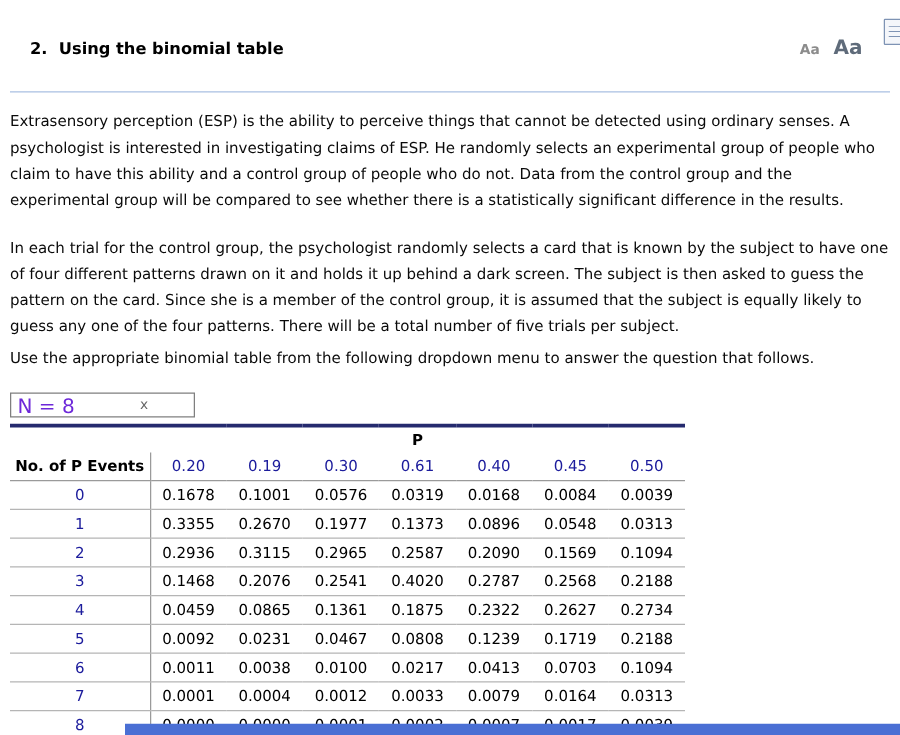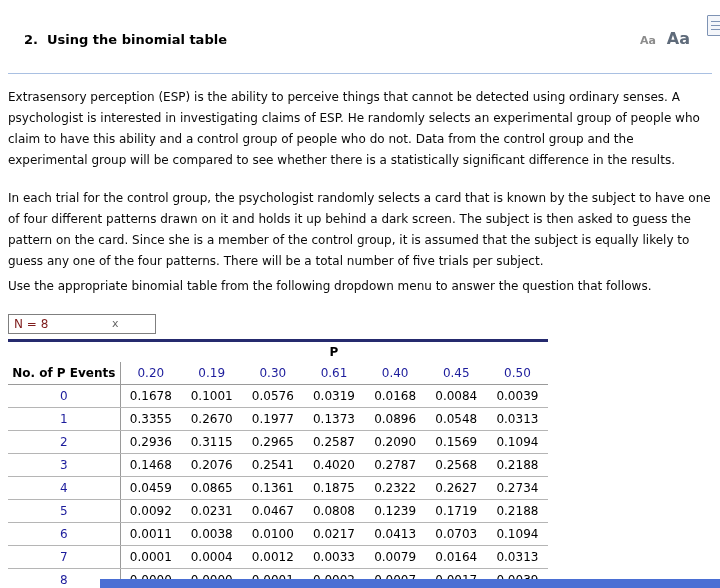--- a/index.html
+++ b/index.html
@@ -72,21 +72,21 @@
     margin-top: 17px;
     width: 148px; height: 20px;
     border: 1px solid #7f7f7f;
     background: #fff;
     display: flex;
     align-items: center;
     padding: 0 5px;
     position: relative;
     cursor: pointer;
   }
-  .dropdown-value { font-size: 12px; color: #7f1d1d; text-align: right; }
+  .dropdown-value { font-size: 16px; color: #6d28d9; text-align: right; }
   .dropdown-x {
     position: absolute;
     left: 103px; top: 2px;
     font-size: 11px;
     color: #666;
   }
 
   
   .binom-table {
     margin-top: 5px;

